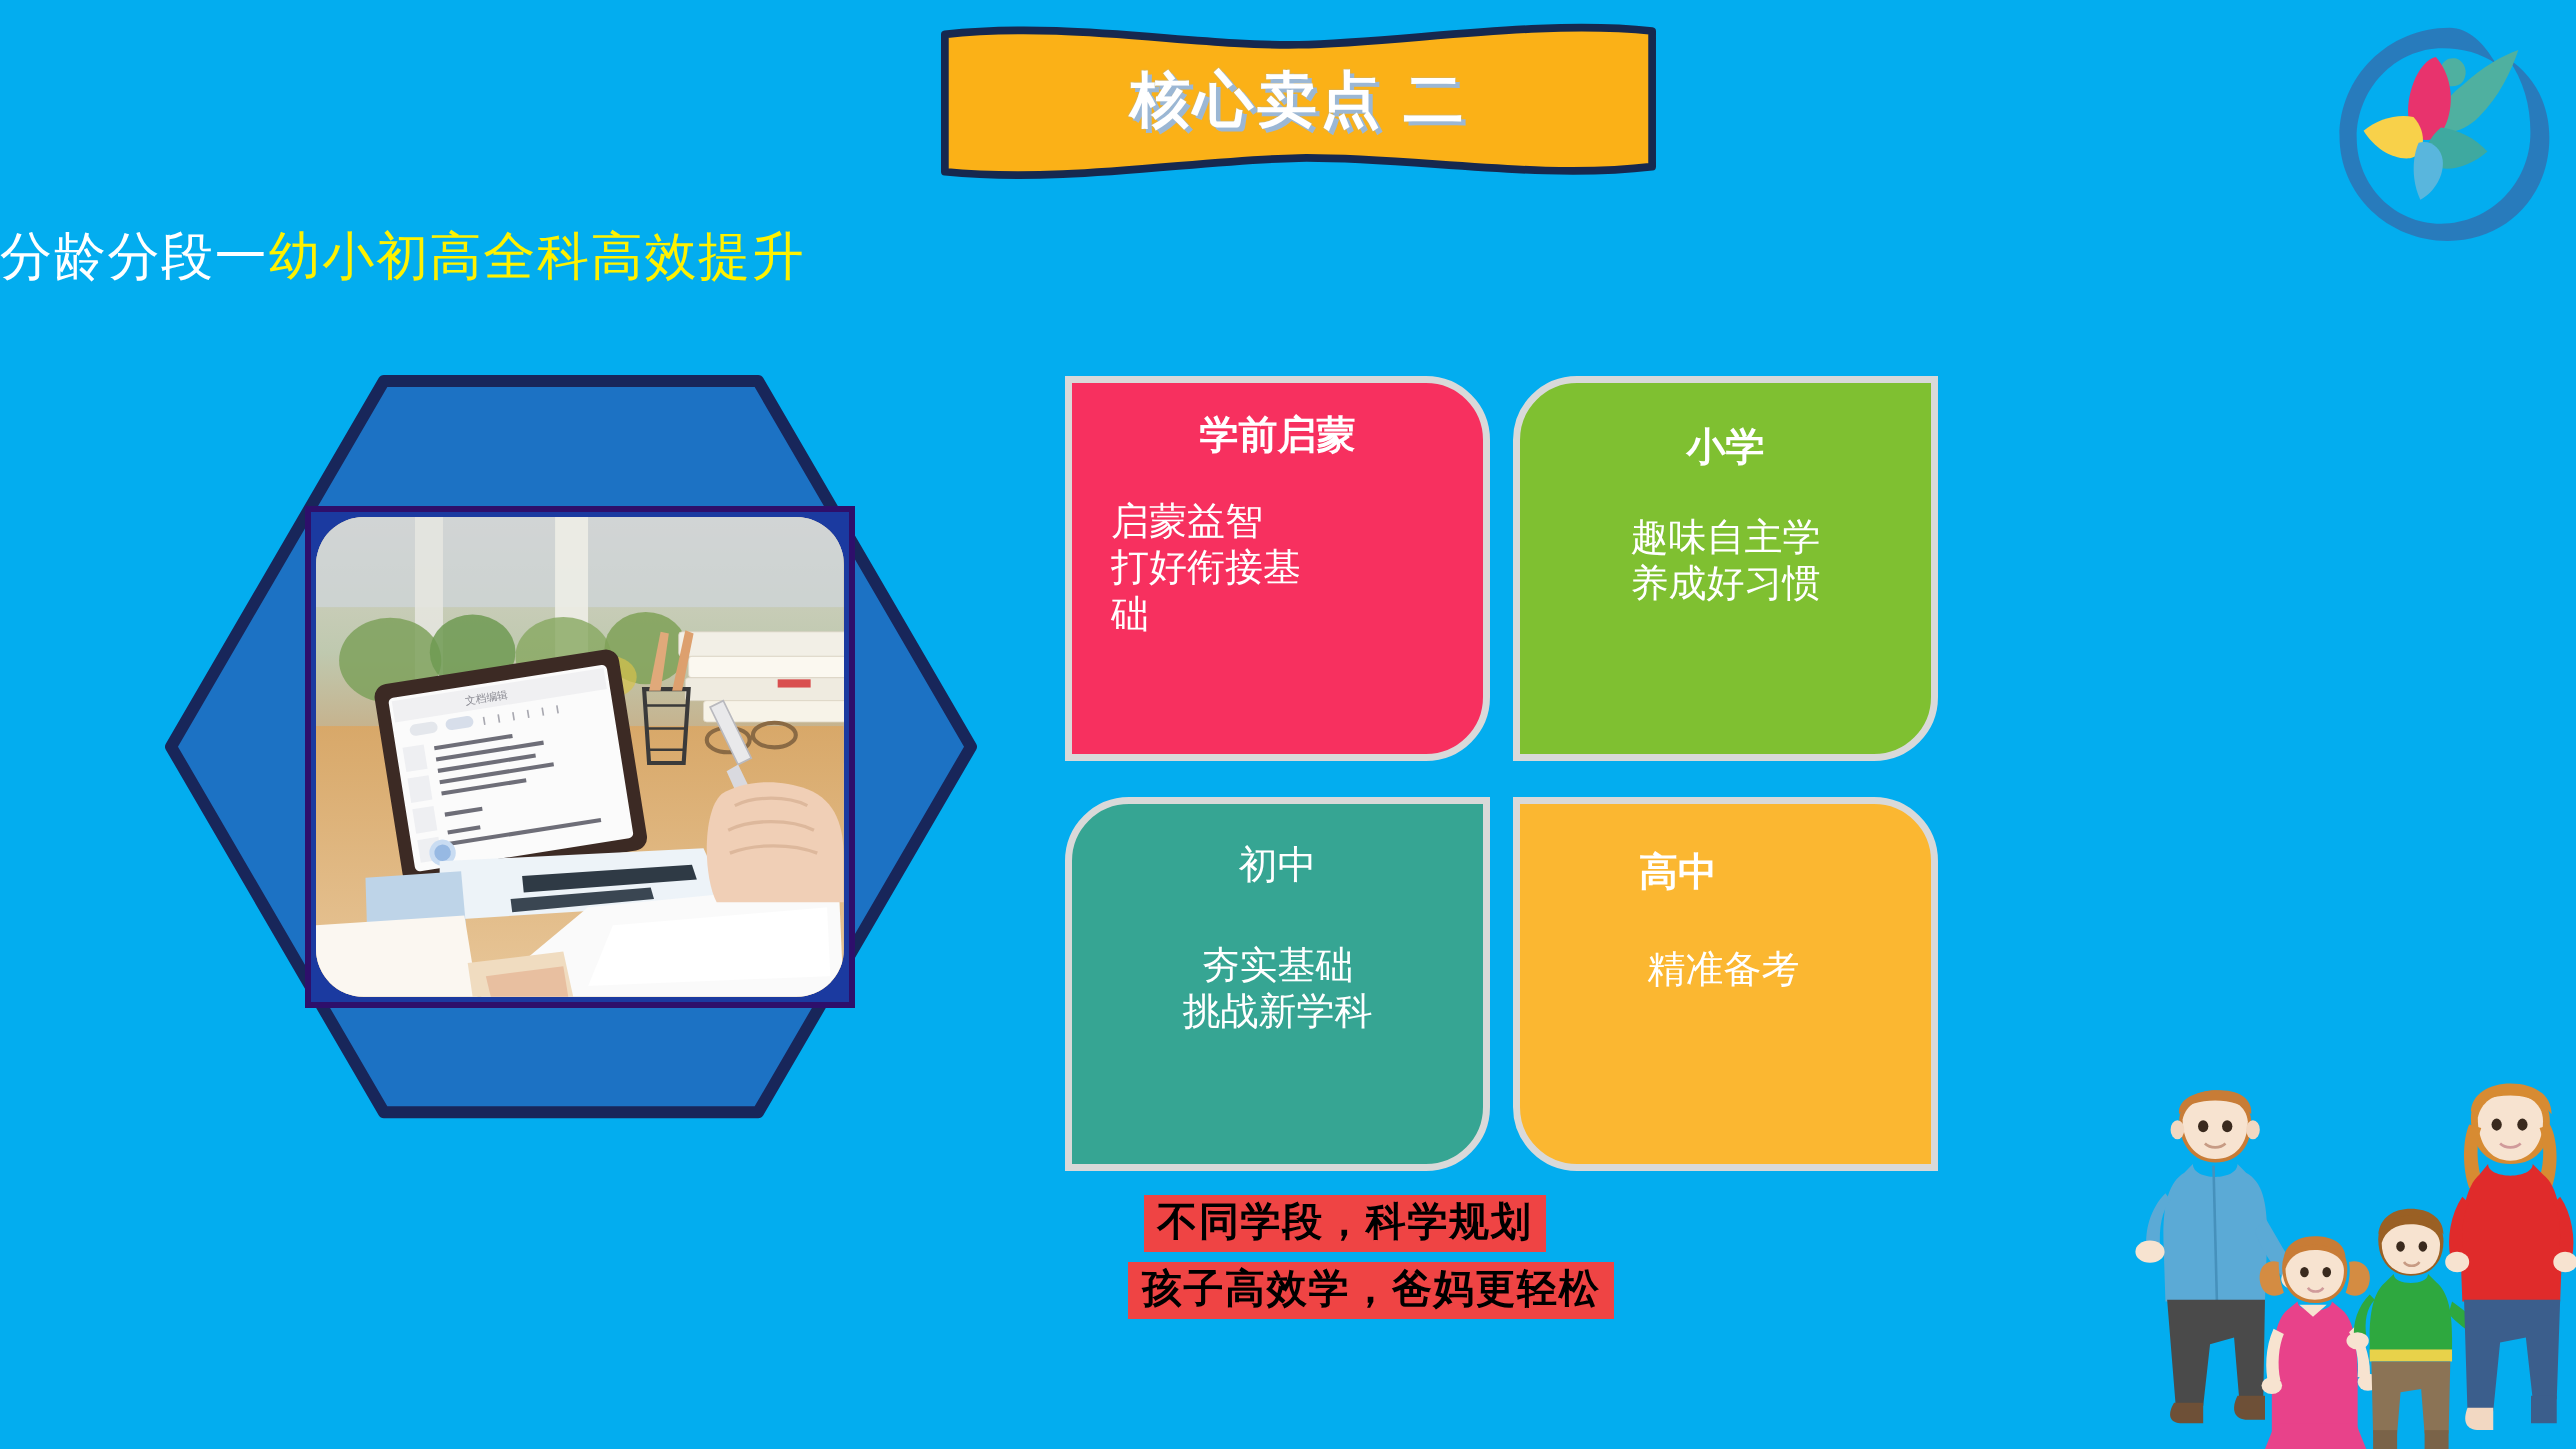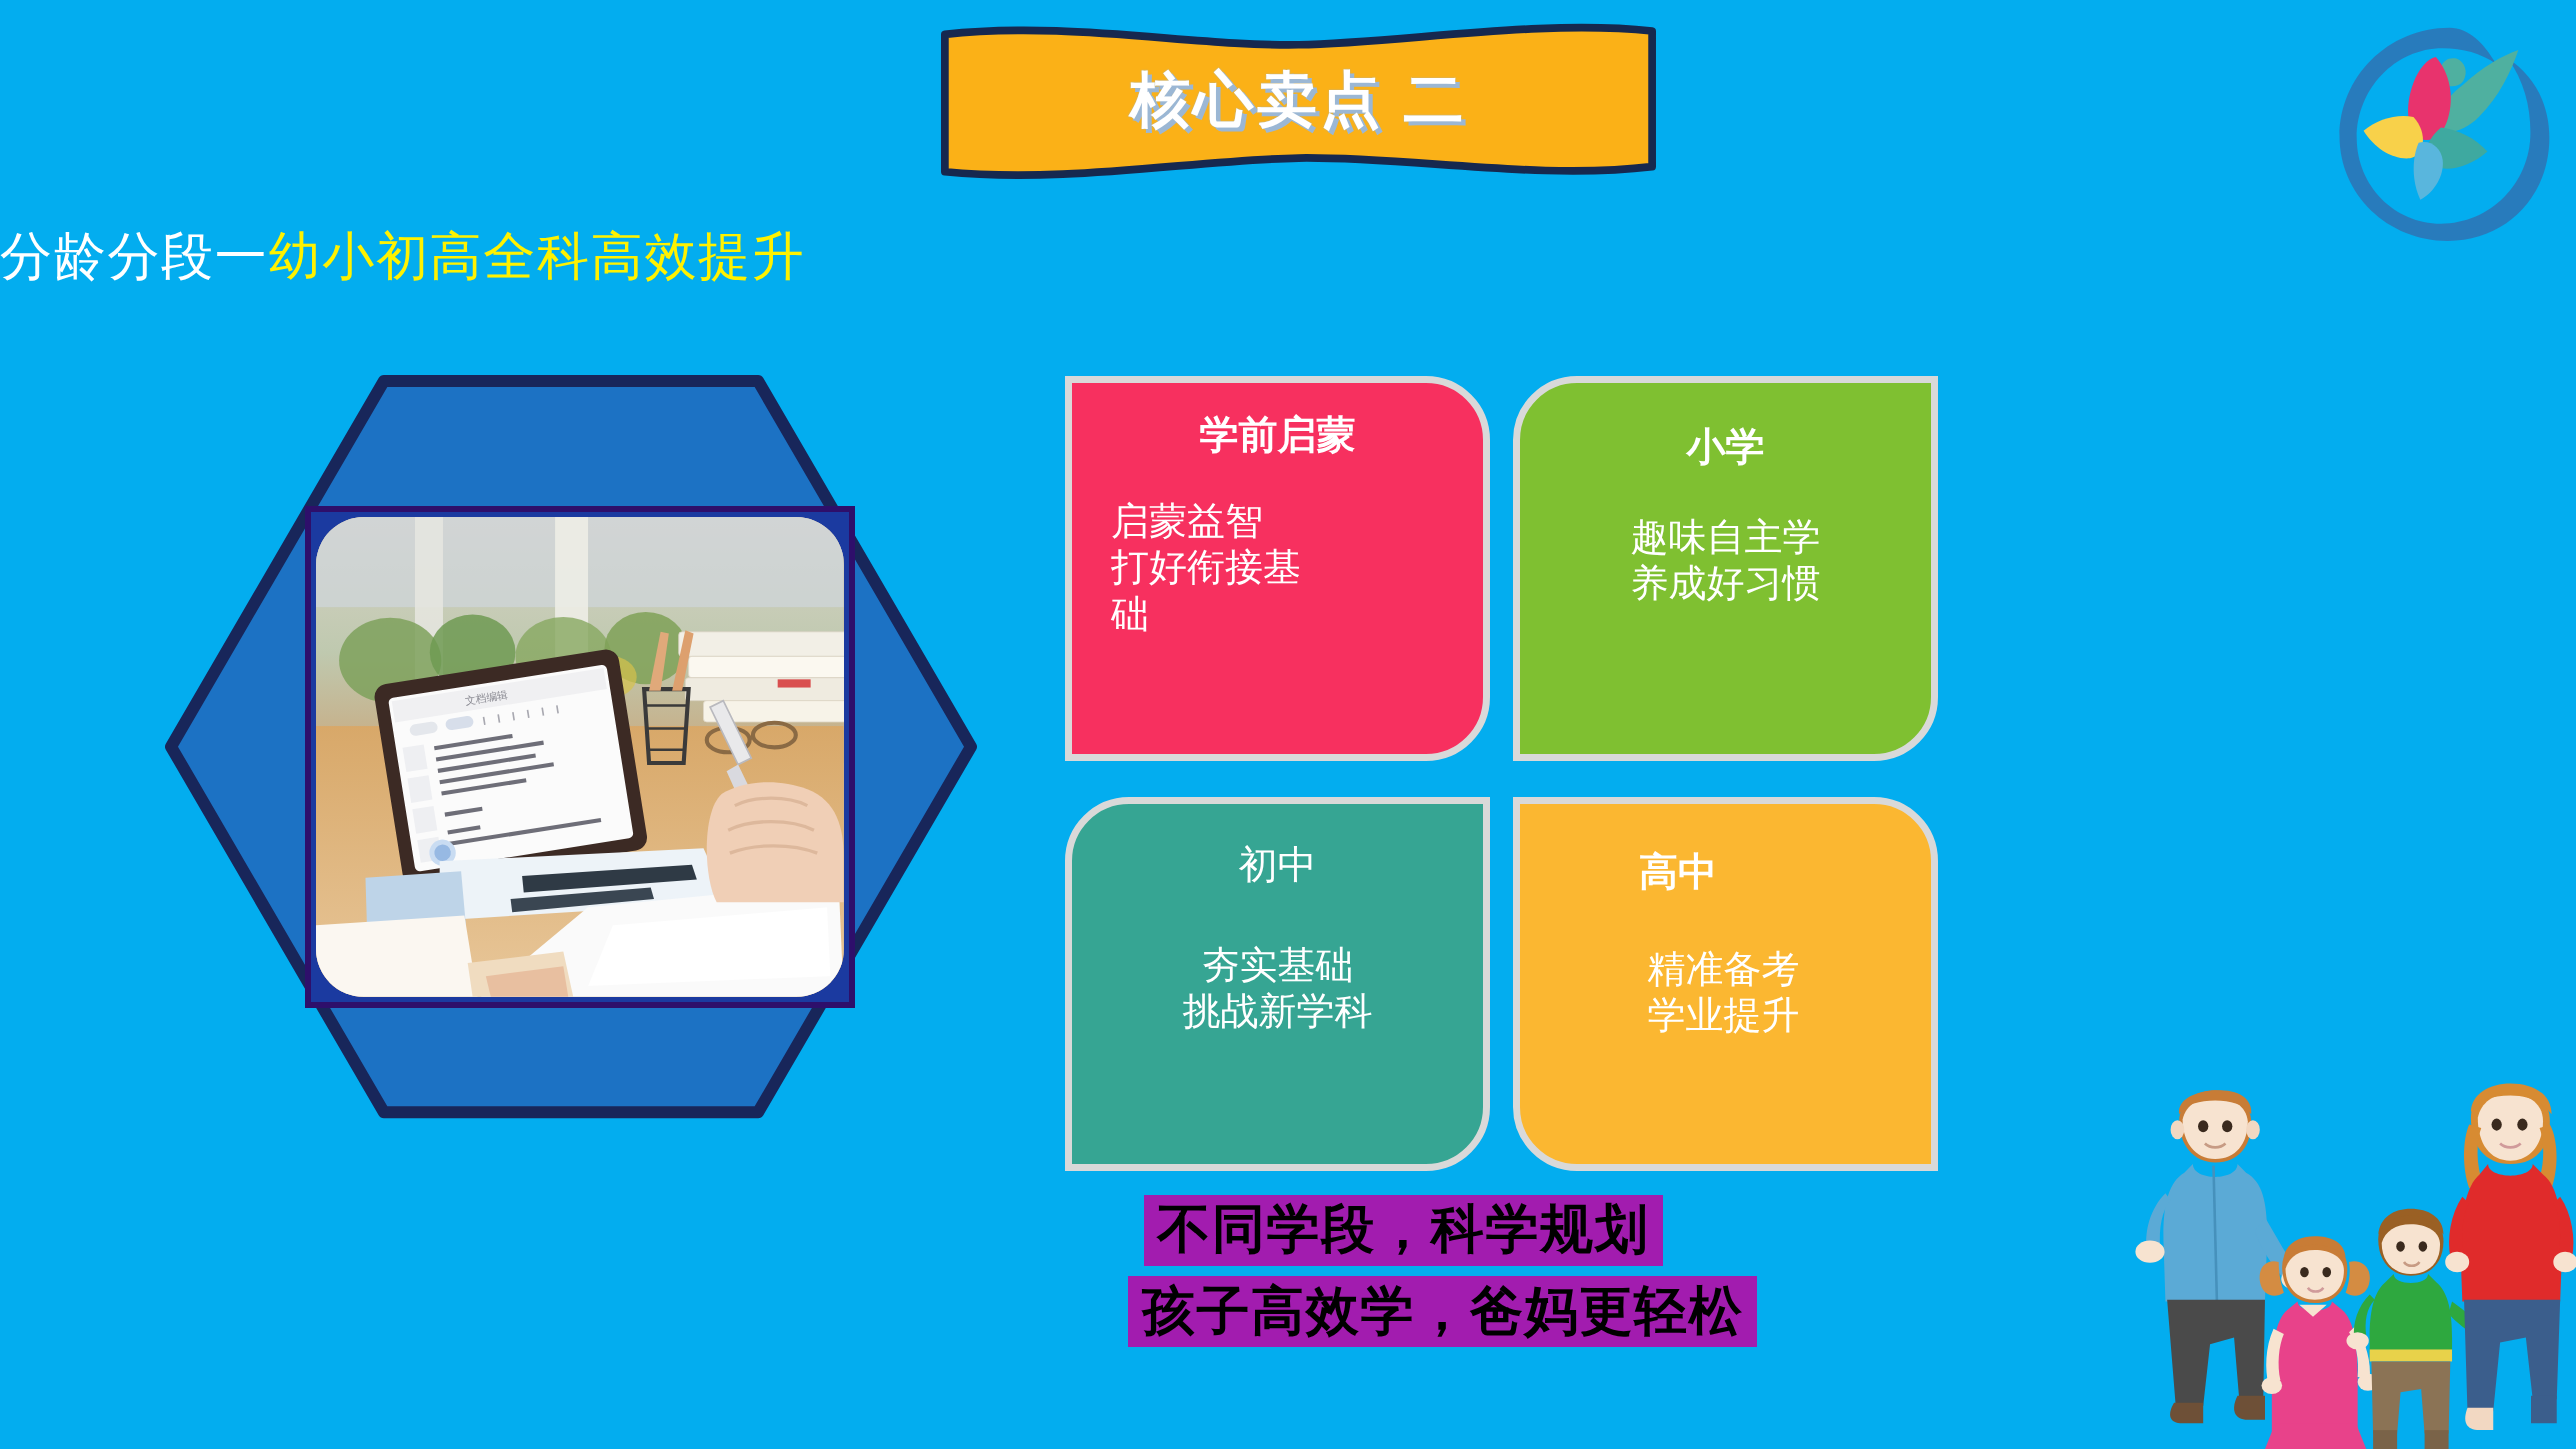--- a/index.html
+++ b/index.html
@@ -137,24 +137,24 @@
   .card.senior .card-body { margin-top: 50px; padding-right: 26px; }
 
   
   .taglines {
     position: absolute;
     left: 1116px; top: 1195px;
     width: 773px;
   }
   .tagline {
     display: inline-block;
-    background: #a21caf;
+    background: #ef4444;
     color: #000000;
     font-weight: bold;
-    font-size: 53px;
+    font-size: 40px;
     letter-spacing: 1.7px;
     padding: 5.2px 13.7px 8.6px 13.7px;
     line-height: 1.08;
     white-space: nowrap;
   }
   .tl-row1 { margin-left: 27.5px; }
   .tl-row2 { margin-top: 10.3px; margin-left: 12px; }
 
   
   .family {
@@ -319,21 +319,20 @@
       <div class="card-body">
         <div>趣味自主学</div>
         <div>养成好习惯</div>
       </div>
     </div>
 
     <div class="card senior">
       <div class="card-title">高中</div>
       <div class="card-body">
         <div>精准备考</div>
-        <div>学业提升</div>
       </div>
     </div>
 
   </div>
 
   <div class="taglines">
     <div class="tl-row1">
       <span class="tagline">不同学段，科学规划</span>
     </div>
     <div class="tl-row2">

